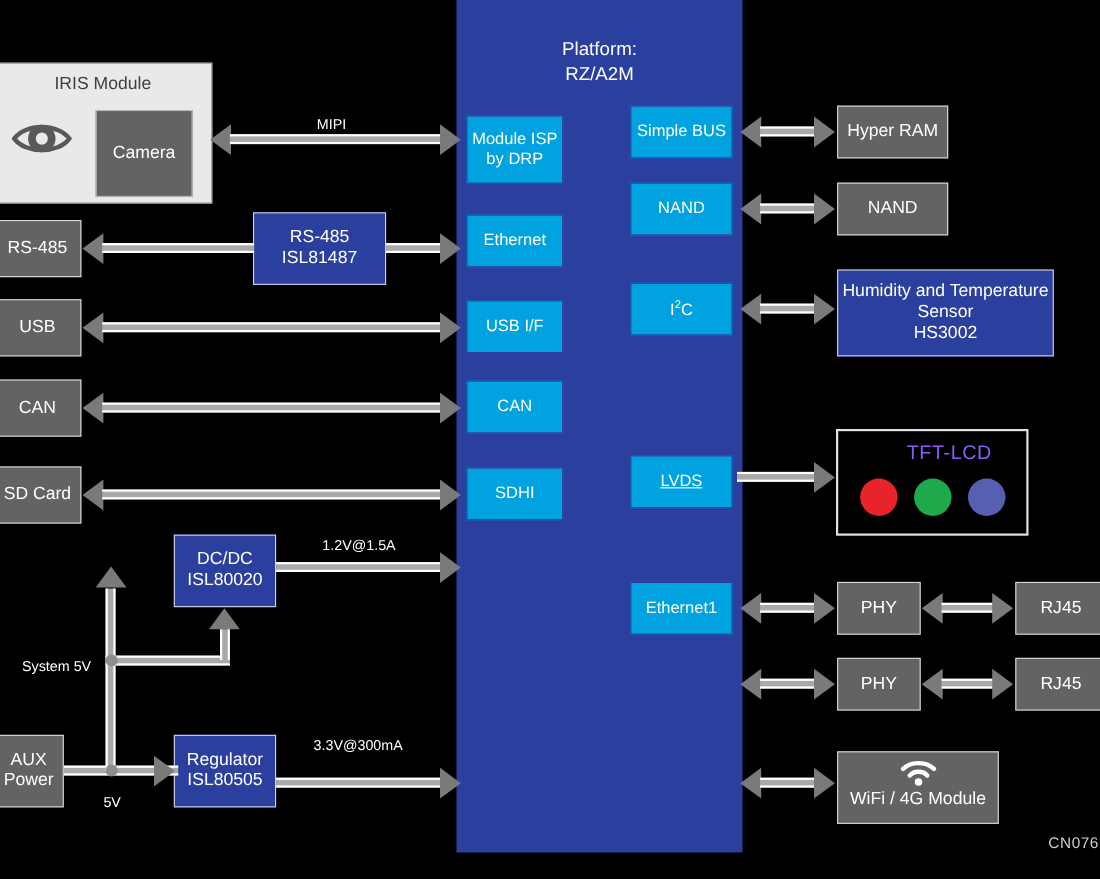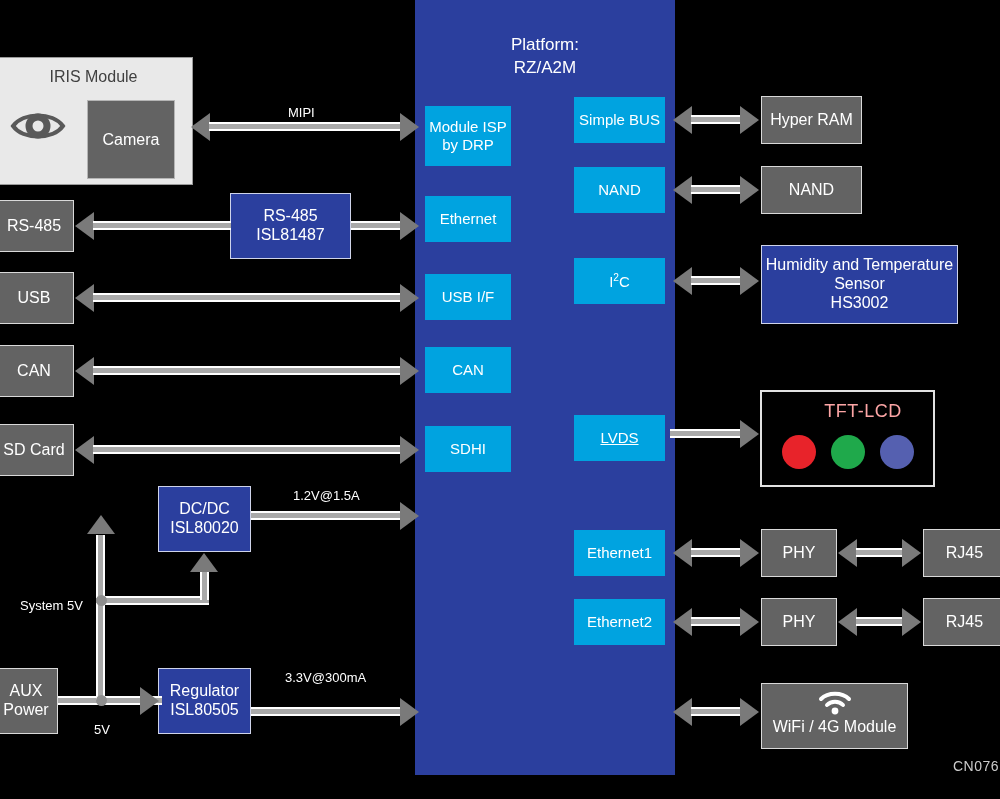--- a/index.html
+++ b/index.html
@@ -29,21 +29,21 @@
               color:#404040;font-size:16px;}
   #iris-eye{position:absolute;left:14px;top:48px;width:58px;height:40px;}
   #camera{position:absolute;left:92px;top:42px;width:88px;height:79px;
           background:#636363;border:1px solid #b5b5b5;color:#fff;font-size:16px;
           display:flex;align-items:center;justify-content:center;box-sizing:border-box;}
 
   
   #tft{position:absolute;left:760px;top:390px;width:175px;height:97px;
        background:#000;border:2px solid #e2e2e2;box-sizing:border-box;}
   #tft-title{position:absolute;left:0;top:9px;width:202px;text-align:center;
-             color:#fca5a5;font-size:18px;letter-spacing:.5px;}
+             color:#8b5cf6;font-size:18px;letter-spacing:.5px;}
   .led{position:absolute;top:43px;width:34px;height:34px;border-radius:50%;}
 
   
   .shaft{position:absolute;background:#a9a9a9;border-top:2px solid #ffffff;
          border-bottom:2px solid #ffffff;box-sizing:border-box;height:9px;}
   .shaft-v{position:absolute;background:#a9a9a9;border-left:2px solid #ffffff;
            border-right:2px solid #ffffff;box-sizing:border-box;width:9px;}
   .head{position:absolute;width:0;height:0;}
   .head-r{border-top:14px solid transparent;border-bottom:14px solid transparent;
           border-left:19px solid #7a7a7a;}
@@ -95,23 +95,20 @@
   </div>
   <div class="blk cyan" style="left:573px;top:257px;width:93px;height:48px;">
     <span>I<sup>2</sup>C</span>
   </div>
   <div class="blk cyan" style="left:573px;top:414px;width:93px;height:48px;text-decoration:underline;">
     <span>LVDS</span>
   </div>
   <div class="blk cyan" style="left:573px;top:529px;width:93px;height:48px;">
     <span>Ethernet1</span>
   </div>
-  <div class="blk cyan" style="left:573px;top:598px;width:93px;height:48px;">
-    <span>Ethernet2</span>
-  </div>
 
   <div id="iris">
     <div id="iris-title">IRIS Module</div>
     <svg id="iris-eye" viewBox="0 0 58 40">
       <path d="M4 20 C14 6,44 6,54 20 C44 34,14 34,4 20 Z" fill="none" stroke="#595959" stroke-width="4"></path>
       <circle cx="29" cy="20" r="9" fill="none" stroke="#595959" stroke-width="7"></circle>
     </svg>
     <div id="camera">
       <span>Camera</span>
     </div>

